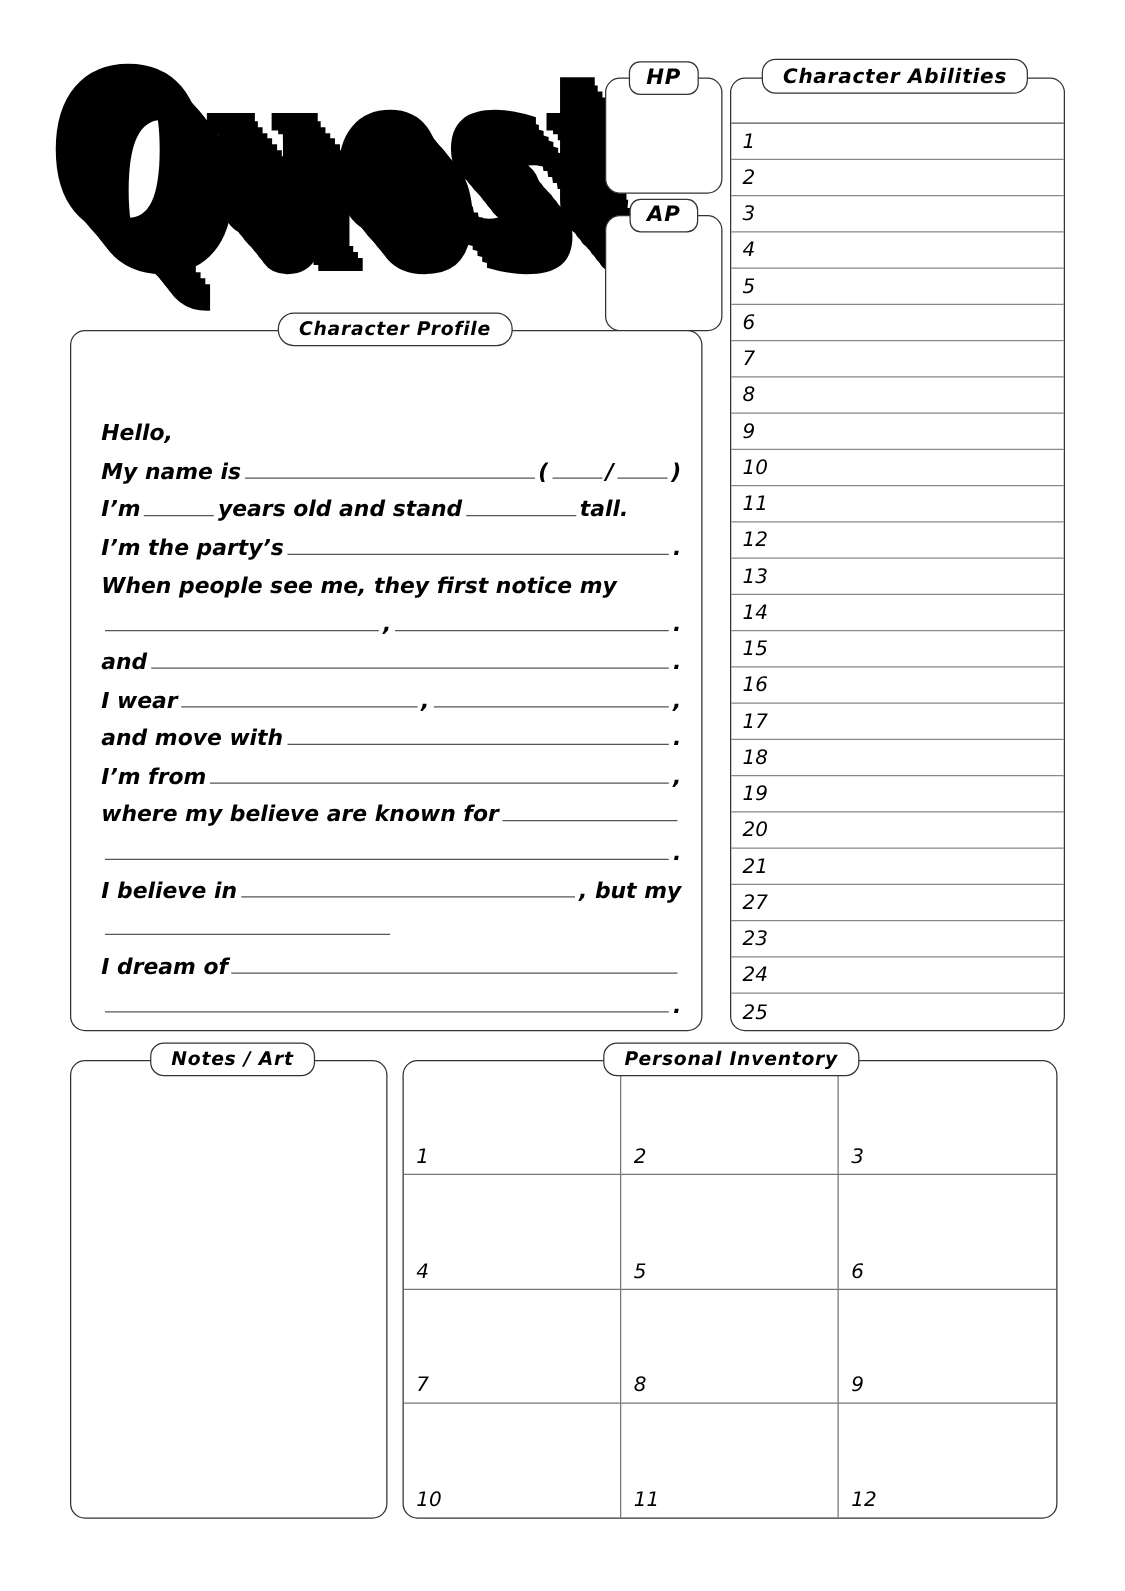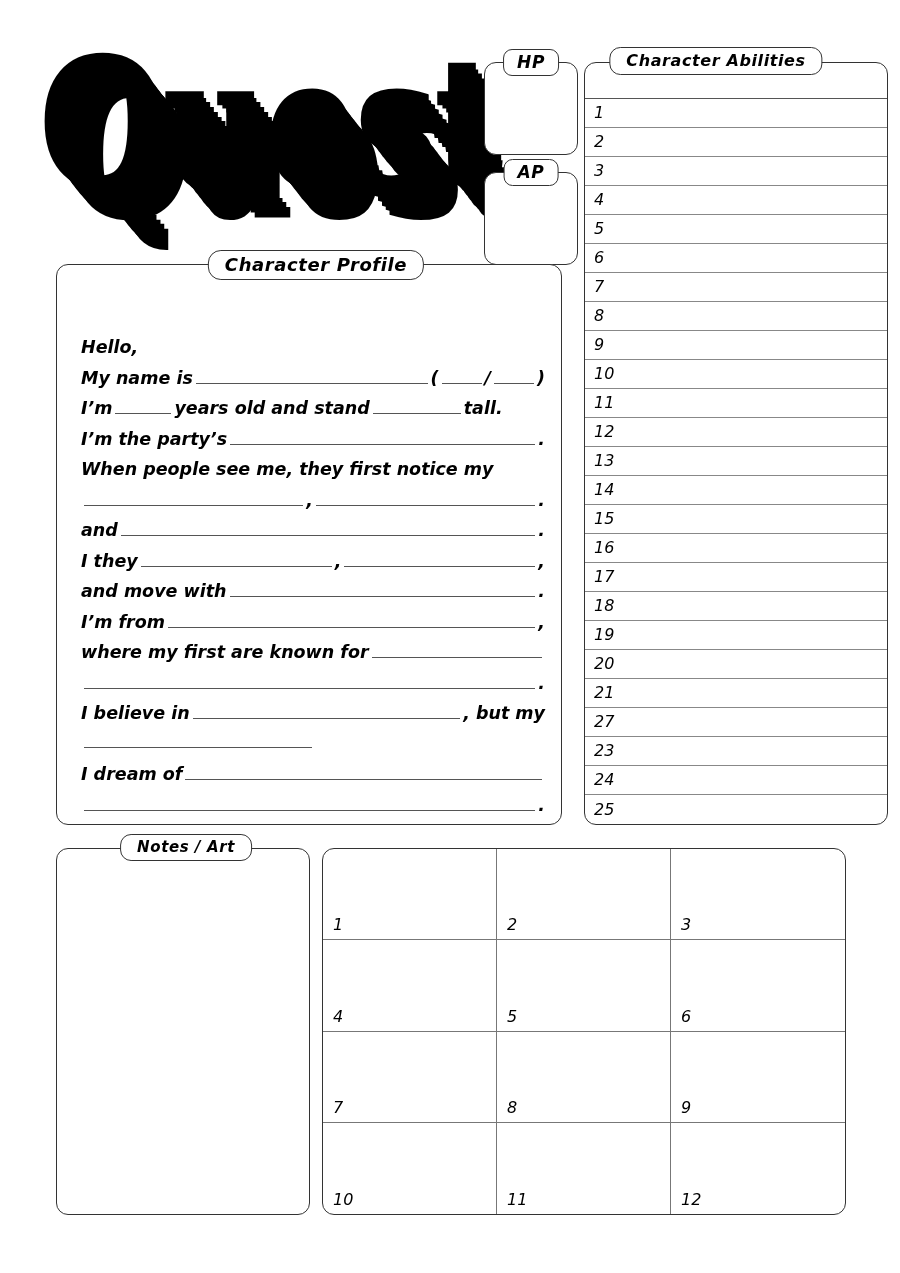--- a/index.html
+++ b/index.html
@@ -66,21 +66,21 @@
   #hp-box { left: 484px; top: 62px; }
   #ap-box { left: 484px; top: 172px; }
   .stat-label {
     font-size: 17px;
     padding: 2px 13px 3px 13px;
     border-radius: 9px;
     top: -14px; left: 50%;
   }
 
   
-  #abilities-panel { left: 584px; top: 62px; width: 304px; height: 763px; }
+  #abilities-panel { left: 584px; top: 62px; width: 268px; height: 763px; }
   #abilities-label { top: -16px; left: 131px; font-size: 16px; }
   #abilities-list {
     position: absolute;
     left: 0; right: 0; top: 35px;
     border-top: 1.1px solid #555;
   }
   .ability-row {
     height: 29px;
     border-bottom: 1.1px solid #888;
     display: flex; align-items: center;
@@ -90,21 +90,21 @@
     font-family: "DejaVu Sans", sans-serif;
     font-style: italic;
     font-size: 16px;
     color: #000;
     padding-left: 9px;
     line-height: 1;
   }
 
   
   #profile-panel { left: 56px; top: 264px; width: 506px; height: 561px; }
-  #profile-label { top: -15px; left: 259px; font-size: 18px; border-radius: 13px; }
+  #profile-label { top: -15px; left: 259px; font-size: 15px; border-radius: 13px; }
   #profile-body {
     position: absolute;
     left: 24px; right: 16px; top: 22px;
     font-family: "DejaVu Sans", sans-serif;
     font-style: italic;
     font-weight: 700;
     font-size: 17.5px;
     color: #000;
     margin-top: 45px;
   }
@@ -288,38 +288,38 @@
           <span class="txt">,</span>
           <span class="blank grow"></span>
           <span class="txt">.</span>
         </div>
         <div class="pline">
           <span class="txt">and</span>
           <span class="blank grow"></span>
           <span class="txt">.</span>
         </div>
         <div class="pline">
-          <span class="txt">I they</span>
+          <span class="txt">I wear</span>
           <span class="blank grow"></span>
           <span class="txt">,</span>
           <span class="blank grow"></span>
           <span class="txt">,</span>
         </div>
         <div class="pline">
           <span class="txt">and move with</span>
           <span class="blank grow"></span>
           <span class="txt">.</span>
         </div>
         <div class="pline">
           <span class="txt">I’m from</span>
           <span class="blank grow"></span>
           <span class="txt">,</span>
         </div>
         <div class="pline">
-          <span class="txt">where my first are known for</span>
+          <span class="txt">where my believe are known for</span>
           <span class="blank grow"></span>
         </div>
         <div class="pline">
           <span class="blank grow"></span>
           <span class="txt">.</span>
         </div>
         <div class="pline">
           <span class="txt">I believe in</span>
           <span class="blank grow"></span>
           <span class="txt">, but my</span>
@@ -336,20 +336,21 @@
           <span class="txt">.</span>
         </div>
       </div>
   </div>
 
   <div class="panel" id="notes-panel">
     <div class="panel-label" id="notes-label">Notes / Art</div>
   </div>
 
   <div class="panel" id="inventory-panel">
+    <div class="panel-label" id="inventory-label">Personal Inventory</div>
     <div id="inv-grid">
         <div class="inv-cell">
           <span class="inv-num">1</span>
         </div>
         <div class="inv-cell">
           <span class="inv-num">2</span>
         </div>
         <div class="inv-cell">
           <span class="inv-num">3</span>
         </div>

